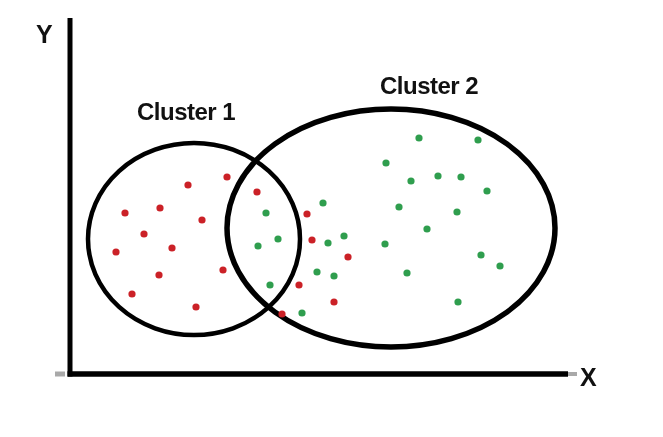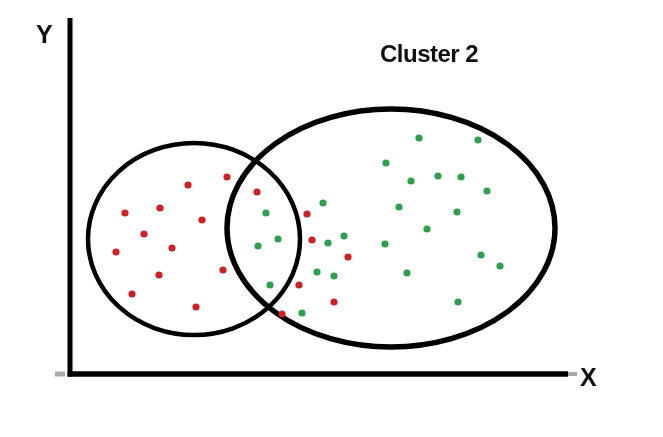--- a/index.html
+++ b/index.html
@@ -26,21 +26,21 @@
     position: absolute;
     font-weight: bold;
     color: #111111;
     letter-spacing: -0.5px;
     white-space: nowrap;
     line-height: 1;
   }
   .lbl.axis-y { left: 36px; top: 22px; font-size: 25px; }
   .lbl.axis-x { left: 580px; top: 365px; font-size: 25px; }
   .lbl.c1 { left: 137px; top: 100px; font-size: 24px; }
-  .lbl.c2 { left: 380px; top: 42px; font-size: 24px; }
+  .lbl.c2 { left: 380px; top: 74px; font-size: 24px; }
 </style>
 </head>
 <body>
 
 <div class="canvas">
   <svg id="plot-svg" viewBox="0 0 663 437" xmlns="http://www.w3.org/2000/svg">
       <line x1="55" y1="374" x2="65" y2="374" stroke="#a9a9a9" stroke-width="5"></line>
       <line x1="568" y1="374" x2="577" y2="374" stroke="#a9a9a9" stroke-width="4"></line>
       <line x1="70" y1="18" x2="70" y2="376.5" stroke="#000000" stroke-width="5"></line>
       <line x1="67.5" y1="374" x2="568" y2="374" stroke="#000000" stroke-width="5.5"></line>
@@ -86,14 +86,15 @@
       <circle cx="334" cy="276" r="3.6" fill="#2f9e4e"></circle>
       <circle cx="270" cy="285" r="3.6" fill="#2f9e4e"></circle>
       <circle cx="302" cy="313" r="3.6" fill="#2f9e4e"></circle>
       <circle cx="407" cy="273" r="3.6" fill="#2f9e4e"></circle>
       <circle cx="481" cy="255" r="3.6" fill="#2f9e4e"></circle>
       <circle cx="500" cy="266" r="3.6" fill="#2f9e4e"></circle>
       <circle cx="458" cy="302" r="3.6" fill="#2f9e4e"></circle>
     </svg>
   <div class="lbl axis-y">Y</div>
   <div class="lbl axis-x">X</div>
+  <div class="lbl c1">Cluster 1</div>
   <div class="lbl c2">Cluster 2</div>
 </div>
 
 </body></html>

